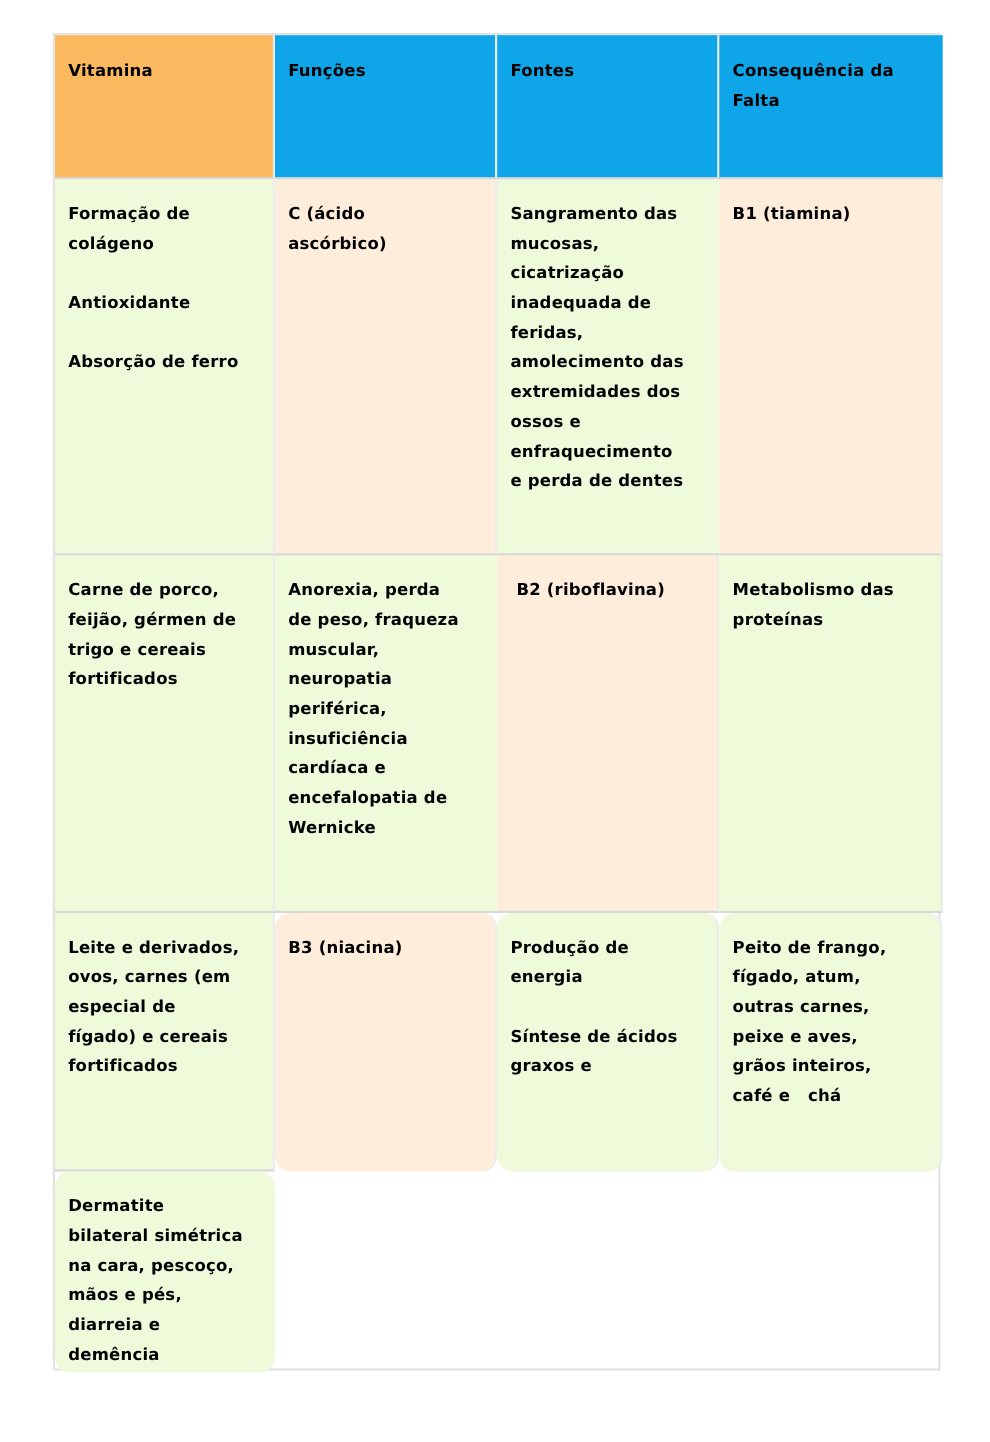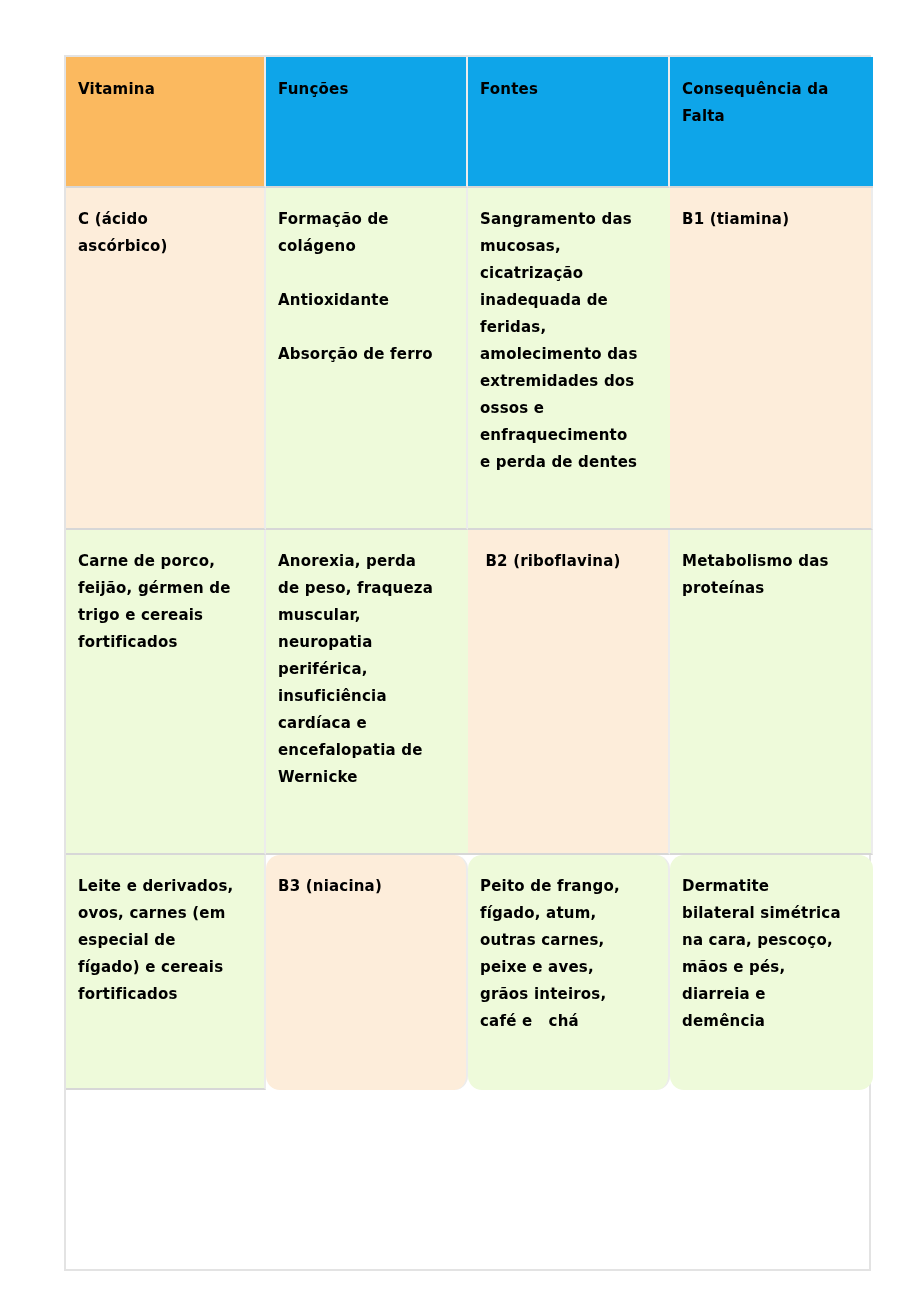--- a/index.html
+++ b/index.html
@@ -13,30 +13,29 @@
   .page {
     position: relative;
     width: 900px;
     height: 1311px;
     background: #ffffff;
     overflow: hidden;
   }
   .vitamin-table {
     position: absolute;
     left: 48px;
-    top: 55px;
+    top: 30px;
     width: 807px;
     height: 1216px;
     display: grid;
     grid-template-columns: 200px 202px 202px 203px;
     grid-template-rows: 131px 342px 325px 235px 183px;
     border: 2px solid #e3e3e3;
     box-sizing: border-box;
     background: #ffffff;
-    margin-left: 16px;
   }
   .cell {
     box-sizing: border-box;
     border-right: 2px solid #ececec;
     border-bottom: 2px solid #d7d7d7;
     padding: 18px 10px 0 12px;
     overflow: hidden;
     white-space: pre-wrap;
     font-weight: bold;
     font-size: 15px;
@@ -57,28 +56,28 @@
 
 <div class="page">
   <div class="vitamin-table">
 
     <div class="cell hdr hdr-orange">Vitamina</div>
     <div class="cell hdr hdr-green">Funções</div>
     <div class="cell hdr hdr-green">Fontes</div>
     <div class="cell hdr hdr-green last-col">Consequência da
 Falta</div>
 
-    <div class="cell col-vitamin">C (ácido
-ascórbico)</div>
     <div class="cell col-data">Formação de
 colágeno
 
 Antioxidante
 
 Absorção de ferro</div>
+    <div class="cell col-vitamin">C (ácido
+ascórbico)</div>
     <div class="cell col-data last-col">Sangramento das
 mucosas,
 cicatrização
 inadequada de
 feridas,
 amolecimento das
 extremidades dos
 ossos e
 enfraquecimento
 e perda de dentes</div>
@@ -101,20 +100,25 @@
     <div class="cell col-vitamin"> B2 (riboflavina)</div>
     <div class="cell col-data">Metabolismo das
 proteínas</div>
     <div class="cell col-data">Leite e derivados,
 ovos, carnes (em
 especial de
 fígado) e cereais
 fortificados</div>
 
     <div class="cell col-vitamin last-row">B3 (niacina)</div>
+    <div class="cell col-data last-row">Produção de
+energia
+
+Síntese de ácidos
+graxos e</div>
     <div class="cell col-data last-row">Peito de frango,
 fígado, atum,
 outras carnes,
 peixe e aves,
 grãos inteiros,
 café e   chá</div>
     <div class="cell col-data last-row last-col">Dermatite
 bilateral simétrica
 na cara, pescoço,
 mãos e pés,

